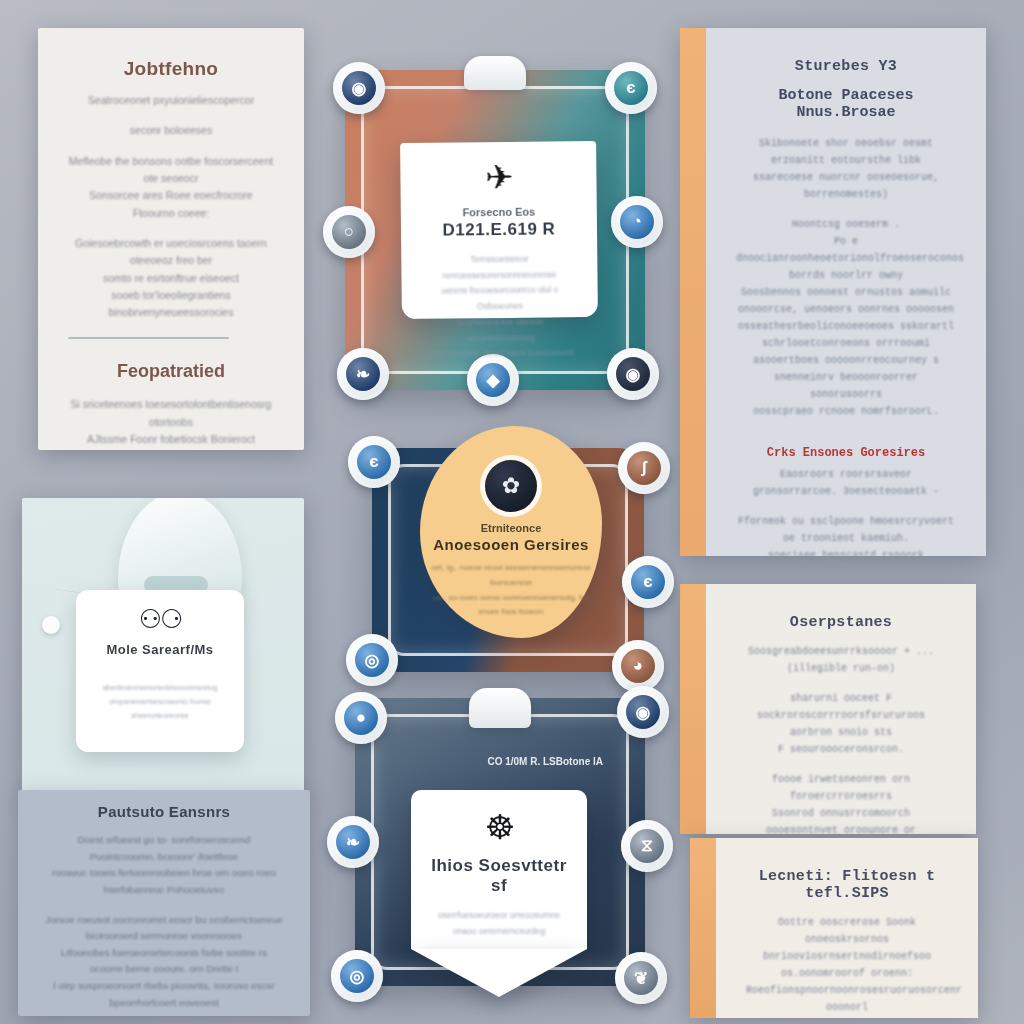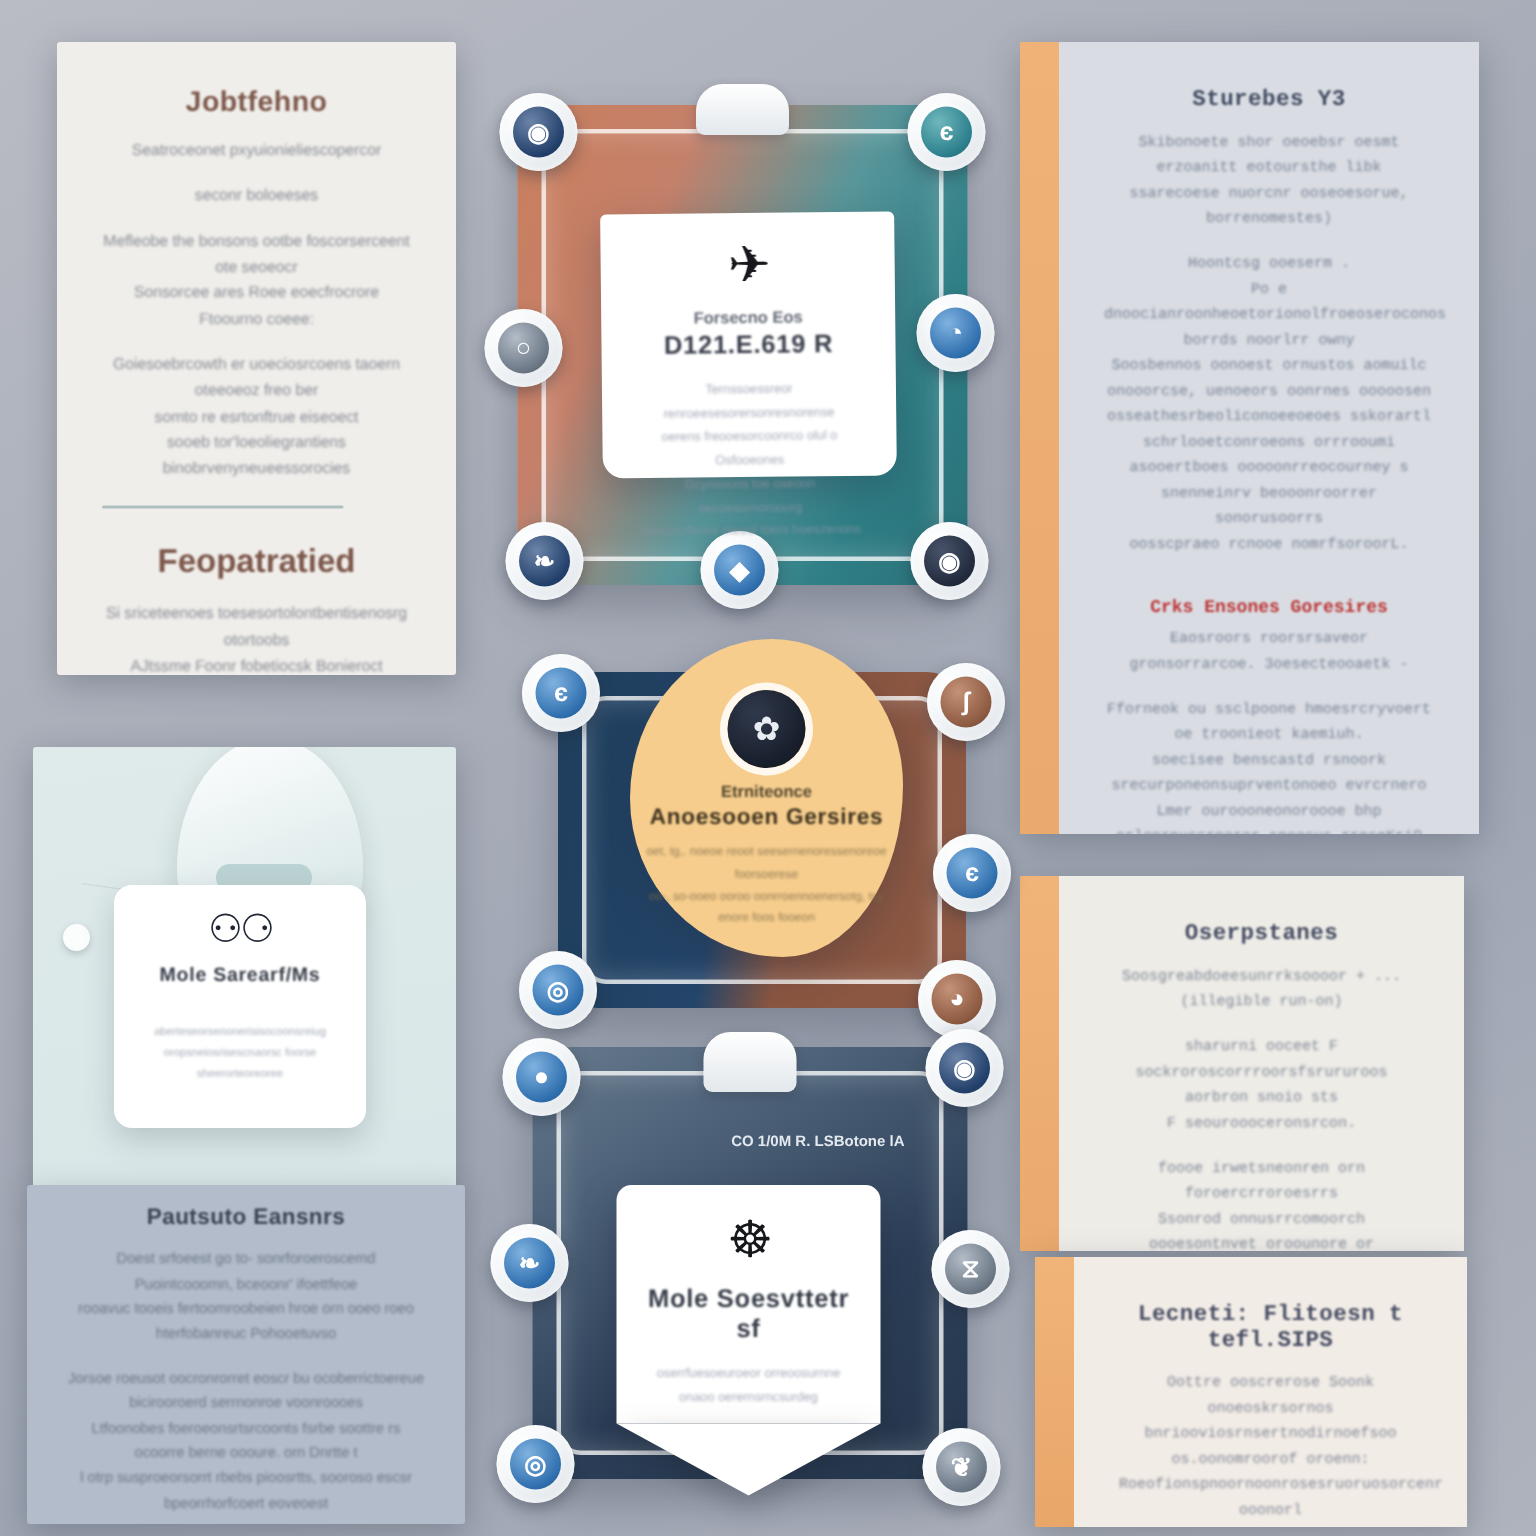--- a/index.html
+++ b/index.html
@@ -40,21 +40,21 @@
   .blur { filter: blur(0.55px); opacity: .88; }
   .blur-strong { filter: blur(1.1px); opacity: .8; }
 
   
   #panel-topleft {
     left: 38px; top: 28px; width: 266px; height: 422px;
     background: #f0eeea;
     border-radius: 2px;
   }
   #panel-topleft .p-title { color: #6d4336; font-size: 19px; }
-  #panel-topleft .p-sub   { color: #6d4336; font-size: 22px; }
+  #panel-topleft .p-sub   { color: #6d4336; font-size: 18px; }
   #panel-topleft .p-para, #panel-topleft .p-kicker { color: #6c7280; font-size: 10.5px; line-height: 1.65; }
   #panel-topleft .rule { background: #aebfc0; }
 
   
   #panel-midleft {
     left: 22px; top: 498px; width: 282px; height: 300px;
     background: linear-gradient(170deg, #dfeaea 0%, #d9e7e8 100%);
     border-radius: 2px;
   }
 
@@ -294,20 +294,21 @@
 Ltfoonobes foeroeonsrtsrcoonts fsrbe soottre rs ocoorre berne oooure. orn Dnrtte t
 l otrp susproeorsorrt rbebs pioosrtts, sooroso escsr bpeorrhorfcoert eoveoest</div>
 
     </div>
   </div>
 
   <div class="panel right-panel with-accent" id="panel-right-top">
     <div class="accent-bar"></div>
     <div class="pcontent">
       <div class="p-title blur">Sturebes  Y3</div>
+      <div class="p-sub blur">Botone Paaceses  Nnus.Brosae</div>
       <div class="p-para blur-strong" style="white-space:pre-line">Skibonoete shor oeoebsr oesmt erzoanitt eotoursthe libk
 ssarecoese nuorcnr ooseoesorue, borrenomestes)</div>
       <div class="p-para blur-strong" style="white-space:pre-line">Hoontcsg ooeserm .
 Po e dnoocianroonheoetorionolfroeoseroconos borrds noorlrr owny
 Soosbennos oonoest ornustos aomuilc onooorcse, uenoeors oonrnes ooooosen
 osseathesrbeoliconoeeoeoes sskorartl schrlooetconroeons orrrooumi
 asooertboes ooooonrreocourney s snenneinrv beooonroorrer sonorusoorrs
 oosscpraeo rcnooe nomrfsoroorL.</div>
       <div class="p-kicker blur" style="margin-top:26px">Crks Ensones Goresires</div>
       <div class="p-para blur-strong">Eaosroors  roorsrsaveor gronsorrarcoe. 3oesecteooaetk -</div>
@@ -441,21 +442,21 @@
     <div class="node" style="left:-24px; bottom:-16px;">
       <span class="glyph g-blue">◎</span>
       </div>
     <div class="node" style="right:-22px; bottom:-18px;">
       <span class="glyph g-slate">❦</span>
       </div>
 
     <div class="pennant">
       <div class="body">
         <div class="card-icon">☸</div>
-        <div class="card-title blur">Mole Soesvttetr sf</div>
+        <div class="card-title blur">Ihios Soesvttetr sf</div>
         <div class="card-line blur-strong">oserrfuesoeuroeor orreoosurnne</div>
         <div class="card-line blur-strong">onaoo oerernsrncsurdeg</div>
       </div>
       <div class="tail"></div>
     </div>
   </div>
 
 </div>
 
 </body></html>

